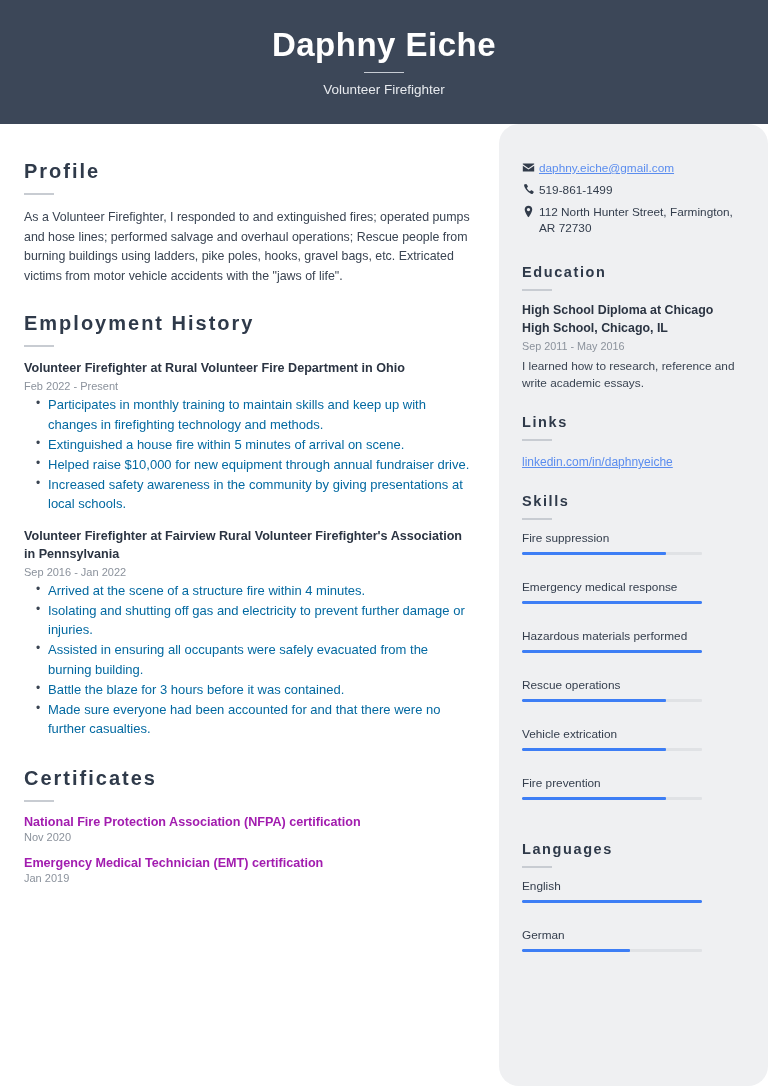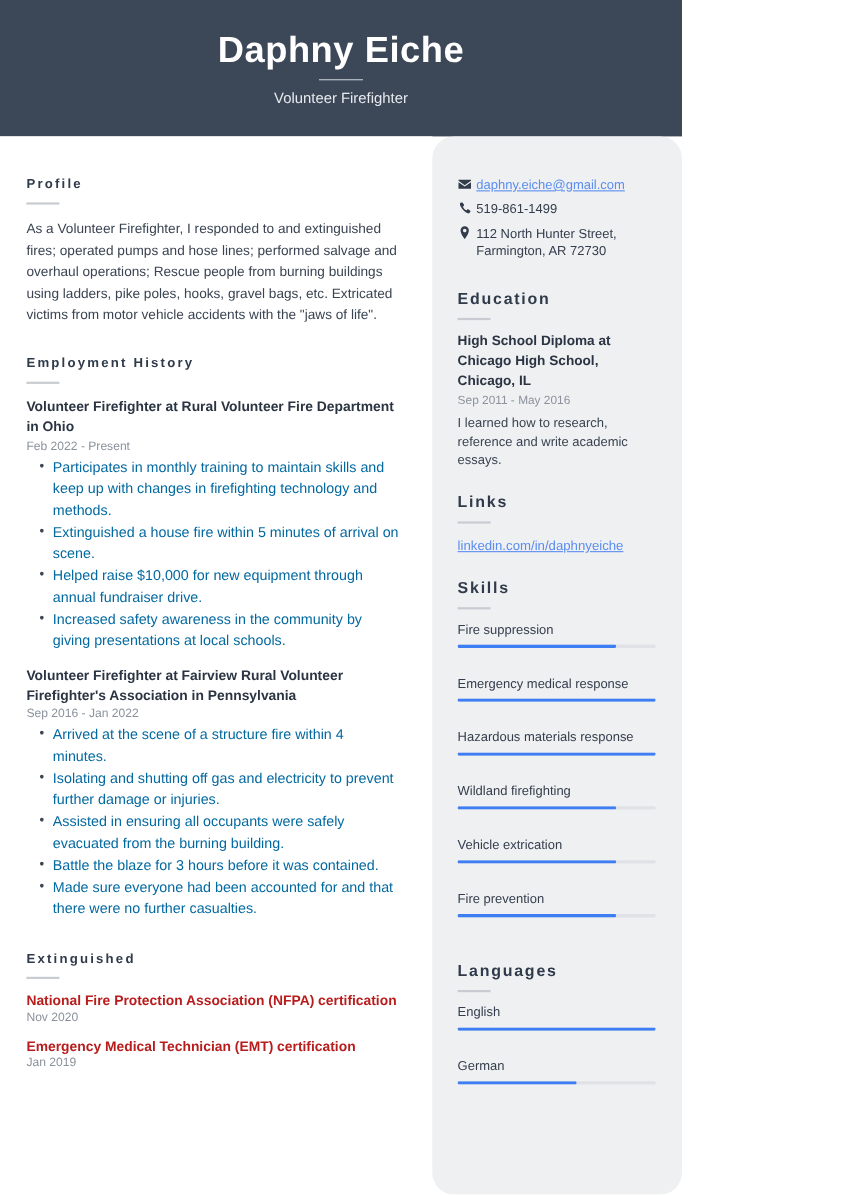--- a/index.html
+++ b/index.html
@@ -6,21 +6,21 @@
 
   body {
     width: 768px;
     height: 1086px;
     font-family: "Liberation Sans", sans-serif;
     background: #ffffff;
     color: #2f3a4a;
     overflow: hidden;
   }
 
-  .page { position: relative; width: 620px; height: 1086px; background: #ffffff; }
+  .page { position: relative; width: 768px; height: 1086px; background: #ffffff; }
 
   
   .header {
     height: 124px;
     background: #3c4758;
     display: flex;
     flex-direction: column;
     align-items: center;
     justify-content: center;
   }
@@ -53,21 +53,21 @@
   }
   .side-col {
     width: 269px;
     background: #eff0f2;
     padding: 36px 24px 0 23px;
     border-radius: 20px;
   }
 
   
   .sec-h {
-    font-size: 12px;
+    font-size: 20px;
     font-weight: 700;
     letter-spacing: 2px;
     color: #2f3a4a;
   }
   .sec-h.small { font-size: 14.5px; letter-spacing: 1.6px; }
   .sec-rule {
     width: 30px;
     height: 2px;
     background: #c8ccd2;
     margin: 10px 0 13px 0;
@@ -110,21 +110,21 @@
     position: absolute;
     left: -12px;
     top: -1px;
     color: #3a4452;
     font-size: 12px;
   }
   .sec-gap { height: 26px; }
 
   
   .cert { margin-bottom: 11px; }
-  .cert-name { font-size: 12.6px; font-weight: 700; color: #b91c1c; margin-top: 13px; }
+  .cert-name { font-size: 12.6px; font-weight: 700; color: #a21caf; margin-top: 13px; }
   .cert-date { font-size: 11px; color: #8b929c; margin-top: 2px; }
 
   
   .contact-row {
     display: flex;
     align-items: flex-start;
     margin-bottom: 5px;
   }
   .contact-icon {
     width: 17px;
@@ -231,21 +231,21 @@
                 <li>Battle the blaze for 3 hours before it was contained.</li>
                 <li>Made sure everyone had been accounted for and that there were no further casualties.</li>
               </ul>
             </div>
           </div>
       </div>
 
       <div class="sec-gap"></div>
 
       <div>
-        <div class="sec-h">Extinguished</div>
+        <div class="sec-h">Certificates</div>
         <div class="sec-rule"></div>
         <div id="certs-container">
             <div class="cert">
               <div class="cert-name">National Fire Protection Association (NFPA) certification</div>
               <div class="cert-date">Nov 2020</div>
             </div>
             <div class="cert">
               <div class="cert-name">Emergency Medical Technician (EMT) certification</div>
               <div class="cert-date">Jan 2019</div>
             </div>
@@ -313,27 +313,27 @@
                 <div class="bar-fill" style="width: 80%;"></div>
               </div>
             </div>
             <div class="skill">
               <div class="skill-name">Emergency medical response</div>
               <div class="bar-track">
                 <div class="bar-fill" style="width: 100%;"></div>
               </div>
             </div>
             <div class="skill">
-              <div class="skill-name">Hazardous materials response</div>
+              <div class="skill-name">Hazardous materials performed</div>
               <div class="bar-track">
                 <div class="bar-fill" style="width: 100%;"></div>
               </div>
             </div>
             <div class="skill">
-              <div class="skill-name">Wildland firefighting</div>
+              <div class="skill-name">Rescue operations</div>
               <div class="bar-track">
                 <div class="bar-fill" style="width: 80%;"></div>
               </div>
             </div>
             <div class="skill">
               <div class="skill-name">Vehicle extrication</div>
               <div class="bar-track">
                 <div class="bar-fill" style="width: 80%;"></div>
               </div>
             </div>

